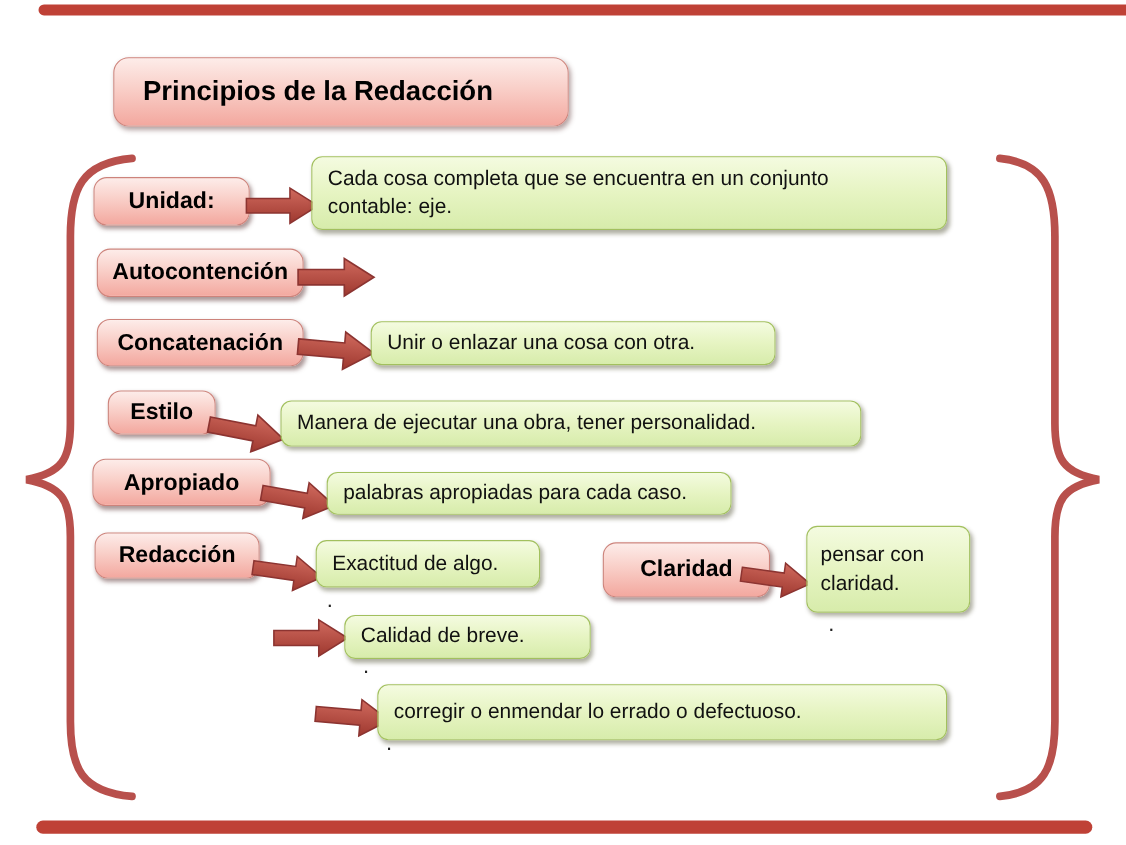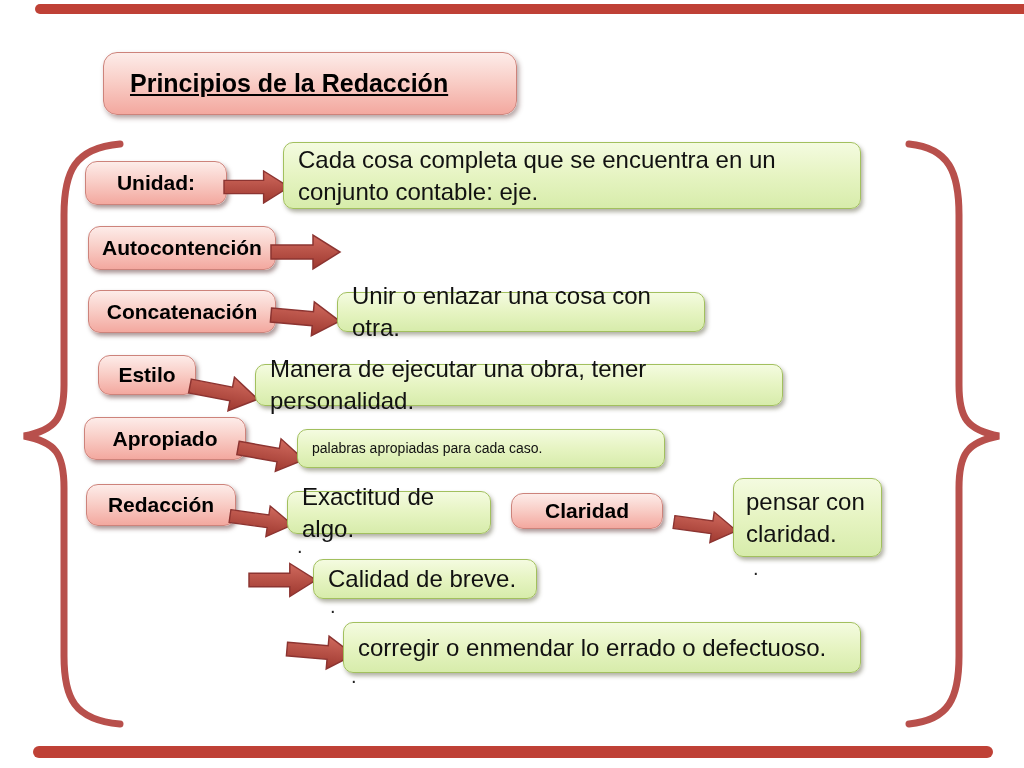--- a/index.html
+++ b/index.html
@@ -8,33 +8,33 @@
 
   .bar{position:absolute;background:#bf4136;}
   #topbar{left:35px;top:4px;width:989px;height:10px;border-radius:5px 0 0 5px;}
   #botbar{left:33px;top:746px;width:960px;height:12px;border-radius:6px;}
 
   .titlebox{position:absolute;left:103px;top:52px;width:414px;height:63px;
     background:linear-gradient(#fdece9 0%,#f9cfc8 45%,#f3a89f 100%);
     border:1.5px solid #cd837b;border-radius:14px;
     box-shadow:2px 3px 5px rgba(90,50,50,.45);
     display:flex;align-items:center;padding-left:26px;box-sizing:border-box;
-    font-size:25px;font-weight:bold;color:#000;text-decoration:underline;}
+    font-size:25px;font-weight:bold;color:#000;}
 
   .pink{position:absolute;background:linear-gradient(#fdece9 0%,#f9cfc8 45%,#f3a89f 100%);
     border:1.5px solid #cd837b;border-radius:12px;
     box-shadow:2px 3px 4px rgba(90,50,50,.5);
     display:flex;align-items:center;justify-content:center;box-sizing:border-box;
     font-weight:bold;font-size:21px;color:#000;}
 
   .green{position:absolute;background:linear-gradient(#f4fbe0 0%,#e6f4c2 50%,#d7ecab 100%);
     border:1.5px solid #a2c05e;border-radius:10px;
     box-shadow:2px 3px 4px rgba(80,80,50,.45);
     display:flex;align-items:center;box-sizing:border-box;
-    font-size:24px;color:#111;padding:4px 14px;line-height:1.32;}
+    font-size:19px;color:#111;padding:4px 14px;line-height:1.32;}
 
   .arrow{position:absolute;overflow:visible;}
   .brace{position:absolute;overflow:visible;}
   .period{position:absolute;font-size:20px;color:#222;line-height:1;}
 </style>
 </head>
 <body>
 
 <div id="stage">
 
@@ -103,37 +103,37 @@
     <span>Manera de ejecutar una obra, tener personalidad.</span>
   </div>
 
   
   <div class="pink" style="left:84px;top:417px;width:162px;height:43px">
     <span>Apropiado</span>
   </div>
   <svg class="arrow" style="left:238px;top:430px;transform:rotate(10deg);transform-origin:left center" width="68" height="36" viewBox="0 0 70 36">
     <polygon points="0,11 42,11 42,1 69,18 42,35 42,25 0,25" fill="url(#ag)" stroke="#8c3431" stroke-width="1.5"></polygon>
   </svg>
-  <div class="green" style="left:297px;top:429px;width:368px;height:39px;font-size:14px">
+  <div class="green" style="left:297px;top:429px;width:368px;height:39px;font-size:19px">
     <span>palabras apropiadas para cada  caso.</span>
   </div>
 
   
   <div class="pink" style="left:86px;top:484px;width:150px;height:42px">
     <span>Redacción</span>
   </div>
   <svg class="arrow" style="left:230px;top:498px;transform:rotate(8deg);transform-origin:left center" width="64" height="36" viewBox="0 0 70 36">
     <polygon points="0,11 42,11 42,1 69,18 42,35 42,25 0,25" fill="url(#ag)" stroke="#8c3431" stroke-width="1.5"></polygon>
   </svg>
   <div class="green" style="left:287px;top:491px;width:204px;height:43px">
     <span>Exactitud de algo.</span>
   </div>
   <div class="period" style="left:297px;top:536px">.</div>
 
-  <div class="pink" style="left:511px;top:493px;width:152px;height:36px">
+  <div class="pink" style="left:548px;top:493px;width:152px;height:50px">
     <span>Claridad</span>
   </div>
   <svg class="arrow" style="left:674px;top:504px;transform:rotate(8deg);transform-origin:left center" width="64" height="36" viewBox="0 0 70 36">
     <polygon points="0,11 42,11 42,1 69,18 42,35 42,25 0,25" fill="url(#ag)" stroke="#8c3431" stroke-width="1.5"></polygon>
   </svg>
   <div class="green" style="left:733px;top:478px;width:149px;height:79px;padding:6px 12px">
     <span>pensar con claridad.</span>
   </div>
   <div class="period" style="left:753px;top:558px">.</div>
 

